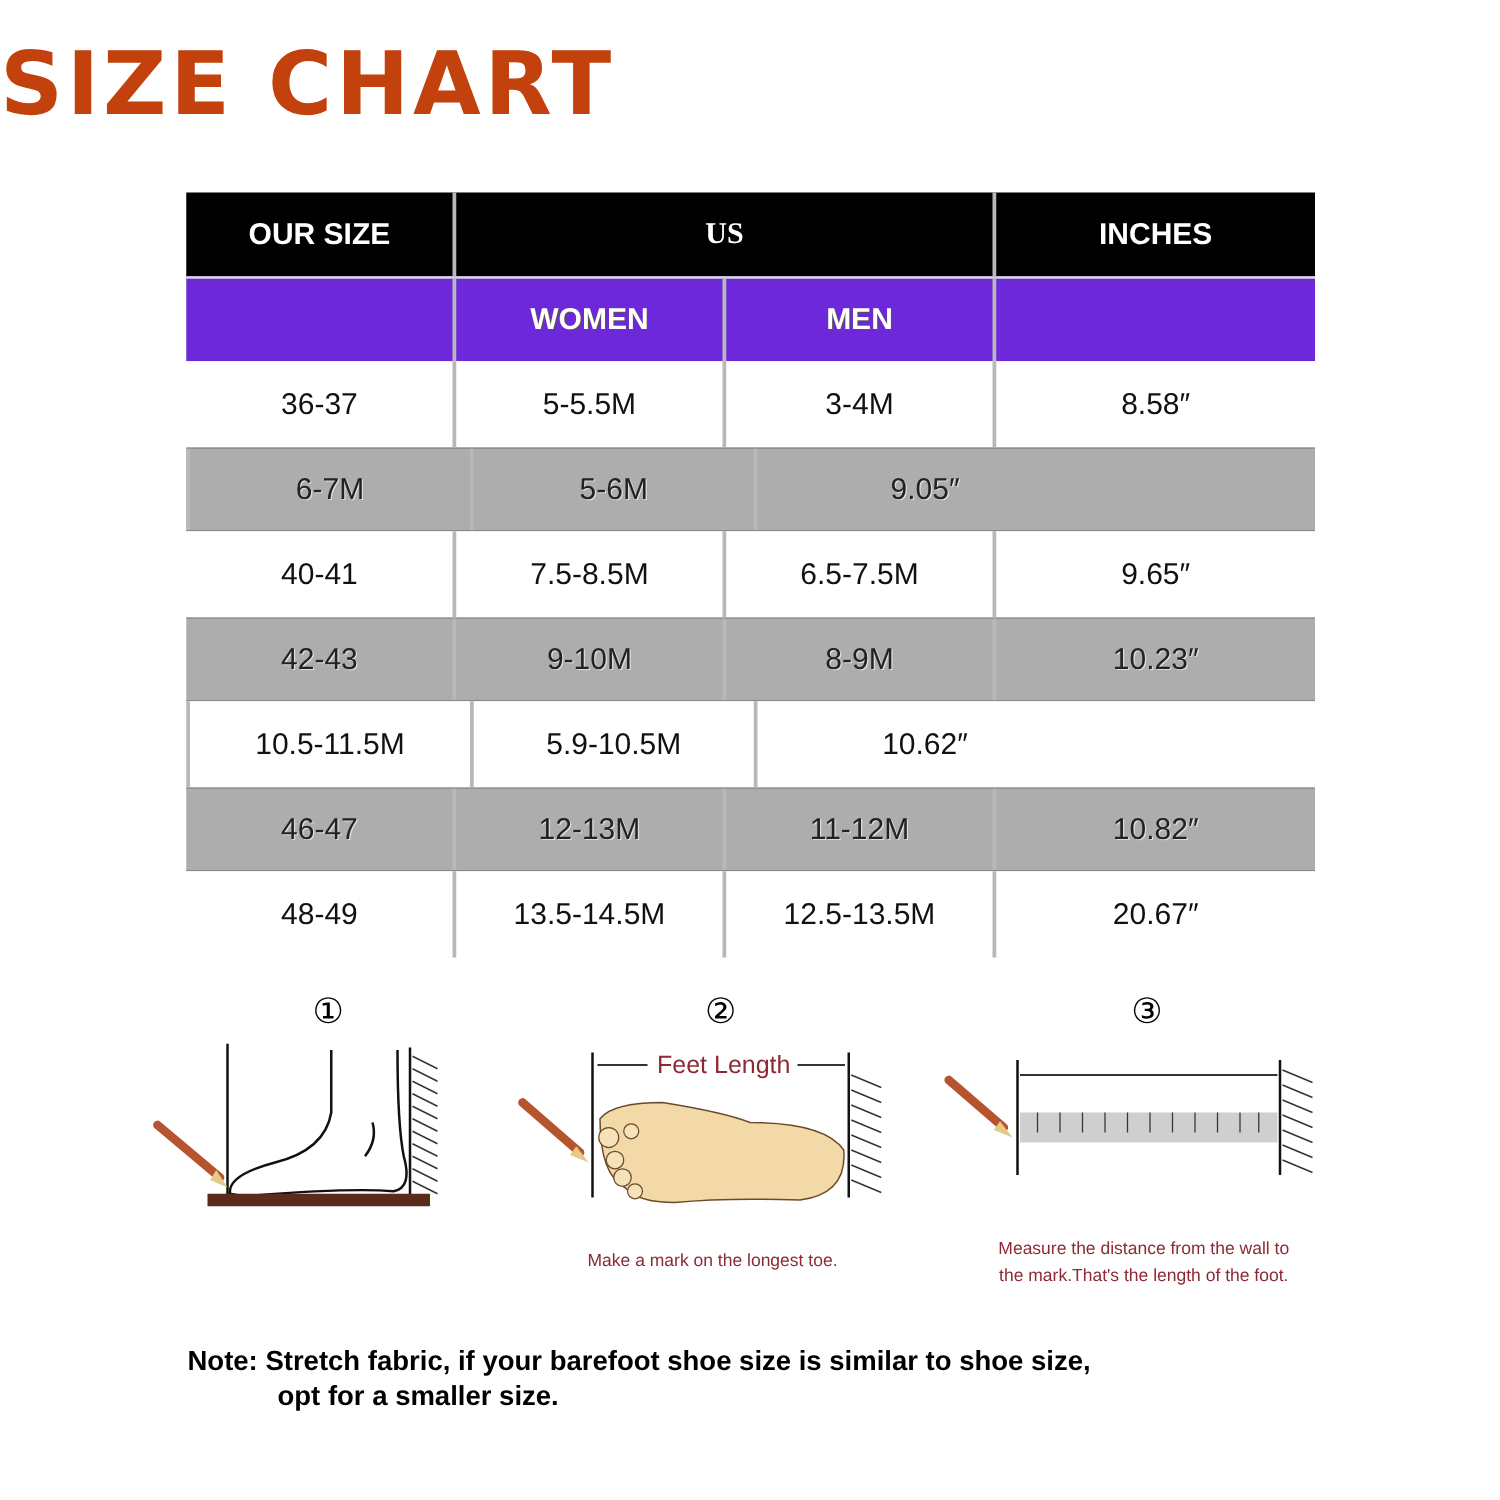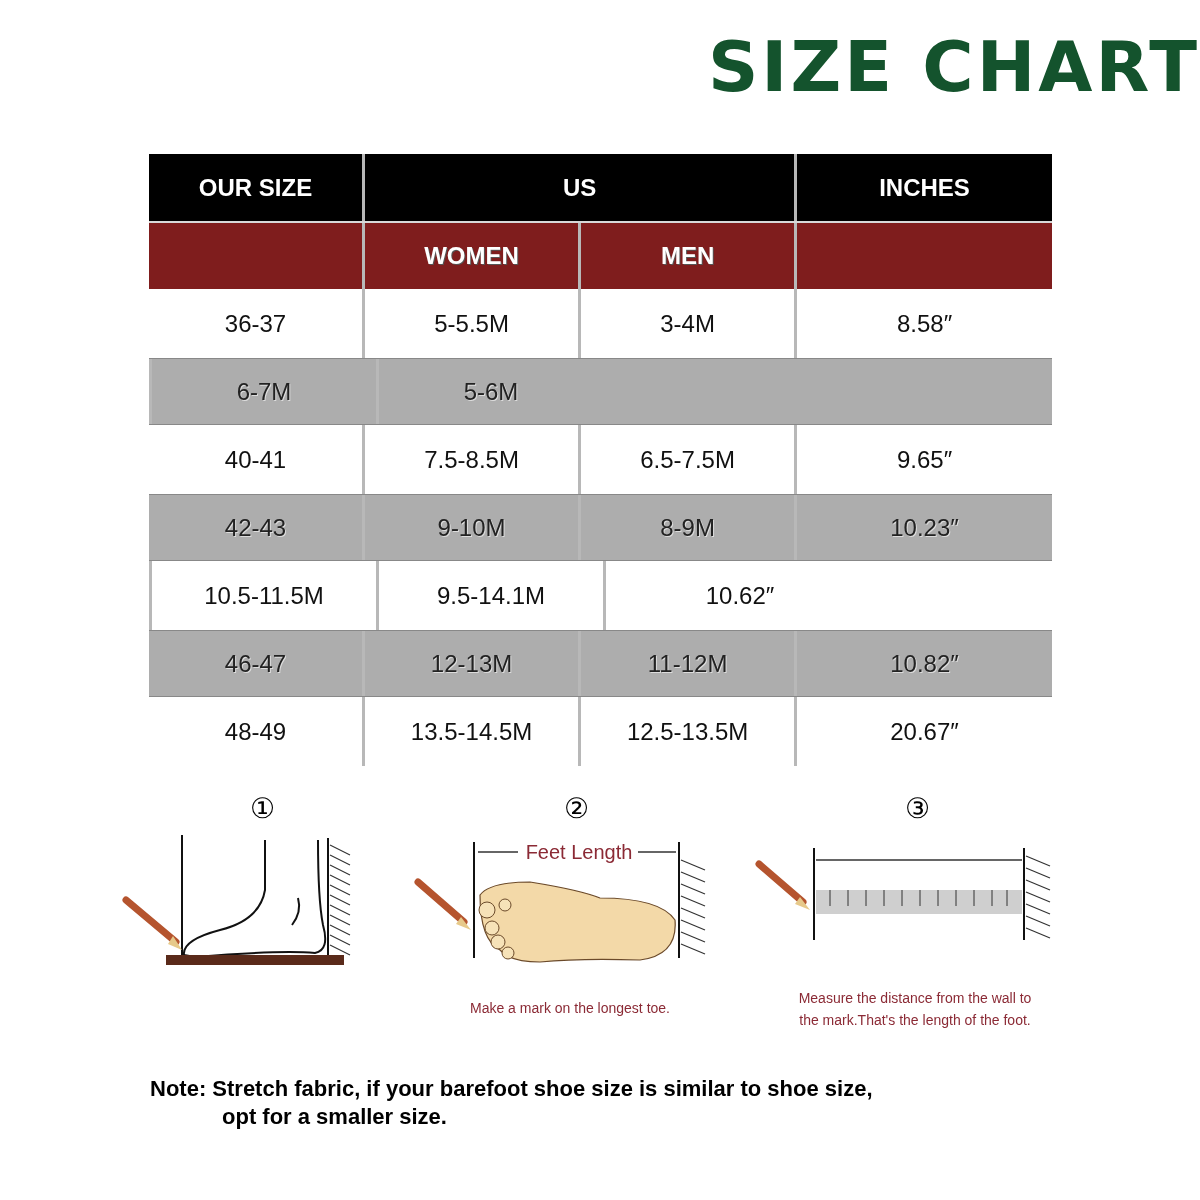--- a/index.html
+++ b/index.html
@@ -1,29 +1,29 @@
 <!DOCTYPE html>
 <html><head>
 <meta charset="utf-8">
 <style>
   html, body { margin: 0; padding: 0; background: #ffffff; }
   body { width: 1200px; height: 1200px; position: relative; overflow: hidden; font-family: "Liberation Sans", sans-serif; }
-  .title { position: absolute; left: 0; top: 22px; width: 1200px; text-align: right; font-family: "DejaVu Sans", sans-serif; font-weight: bold; font-size: 70px; letter-spacing: 3px; color: #14532d; line-height: 90px; }
+  .title { position: absolute; left: 0; top: 22px; width: 1200px; text-align: left; font-family: "DejaVu Sans", sans-serif; font-weight: bold; font-size: 70px; letter-spacing: 3px; color: #c2410c; line-height: 90px; }
   .tbl { position: absolute; left: 149px; top: 154px; width: 903px; }
   .row { display: flex; height: 67px; text-align: right; }
   .cell { display: flex; align-items: center; justify-content: center; font-size: 24px; color: #111; box-sizing: border-box; }
   .c0 { width: 224px; }
   .c1 { width: 227px; border-left: 3px solid #b8b8b8; }
   .c2 { width: 227px; border-left: 3px solid #b8b8b8; }
   .c3 { width: 271px; border-left: 3px solid #b8b8b8; }
   .hdr { height: 67px; background: #000; }
   .hdr .cell { color: #fff; font-weight: bold; font-size: 24px; }
-  .hdr .cus { width: 454px; border-left: 3px solid #b8b8b8; }
+  .hdr .cus { width: 454px; border-left: 3px solid #b8b8b8; font-family: Liberation Serif, serif; }
   .hdr .c3 { border-left: 3px solid #b8b8b8; }
-  .sub { background: #7f1d1d; border-top: 2px solid #d8d8d8; height: 66px; }
+  .sub { background: #6d28d9; border-top: 2px solid #d8d8d8; height: 66px; }
   .sub .cell { color: #fff; font-weight: bold; text-shadow: 1px 1px 0 #555; }
   .row.gray { background: #adadad; border-top: 1px solid #888; border-bottom: 1px solid #888; height: 65px; }
   .row.gray .cell { color: #222; text-shadow: 1px 1px 0 #ddd; }
   .row.white { background: #fff; height: 69px; }
   .step { position: absolute; top: 0; height: 250px; }
   .stepnum { position: absolute; font-size: 28px; color: #000; font-family: "DejaVu Sans", sans-serif; }
   .caption { position: absolute; color: #8b2a35; font-size: 14px; line-height: 22px; text-align: center; }
   .note { position: absolute; left: 150px; top: 1075px; font-size: 22px; font-weight: bold; color: #000; line-height: 28px; }
   .note .indent { padding-left: 72px; }
 </style>
@@ -47,36 +47,37 @@
 
   <div class="row white">
     <div class="cell c0">36-37</div>
     <div class="cell c1">5-5.5M</div>
     <div class="cell c2">3-4M</div>
     <div class="cell c3">8.58″</div>
   </div>
   <div class="row gray">
     <div class="cell c1">6-7M</div>
     <div class="cell c2">5-6M</div>
+    <div class="cell c3">9.05″</div>
   </div>
   <div class="row white">
     <div class="cell c0">40-41</div>
     <div class="cell c1">7.5-8.5M</div>
     <div class="cell c2">6.5-7.5M</div>
     <div class="cell c3">9.65″</div>
   </div>
   <div class="row gray">
     <div class="cell c0">42-43</div>
     <div class="cell c1">9-10M</div>
     <div class="cell c2">8-9M</div>
     <div class="cell c3">10.23″</div>
   </div>
   <div class="row white">
     <div class="cell c1">10.5-11.5M</div>
-    <div class="cell c2">9.5-14.1M</div>
+    <div class="cell c2">5.9-10.5M</div>
     <div class="cell c3">10.62″</div>
   </div>
   <div class="row gray">
     <div class="cell c0">46-47</div>
     <div class="cell c1">12-13M</div>
     <div class="cell c2">11-12M</div>
     <div class="cell c3">10.82″</div>
   </div>
   <div class="row white">
     <div class="cell c0">48-49</div>

